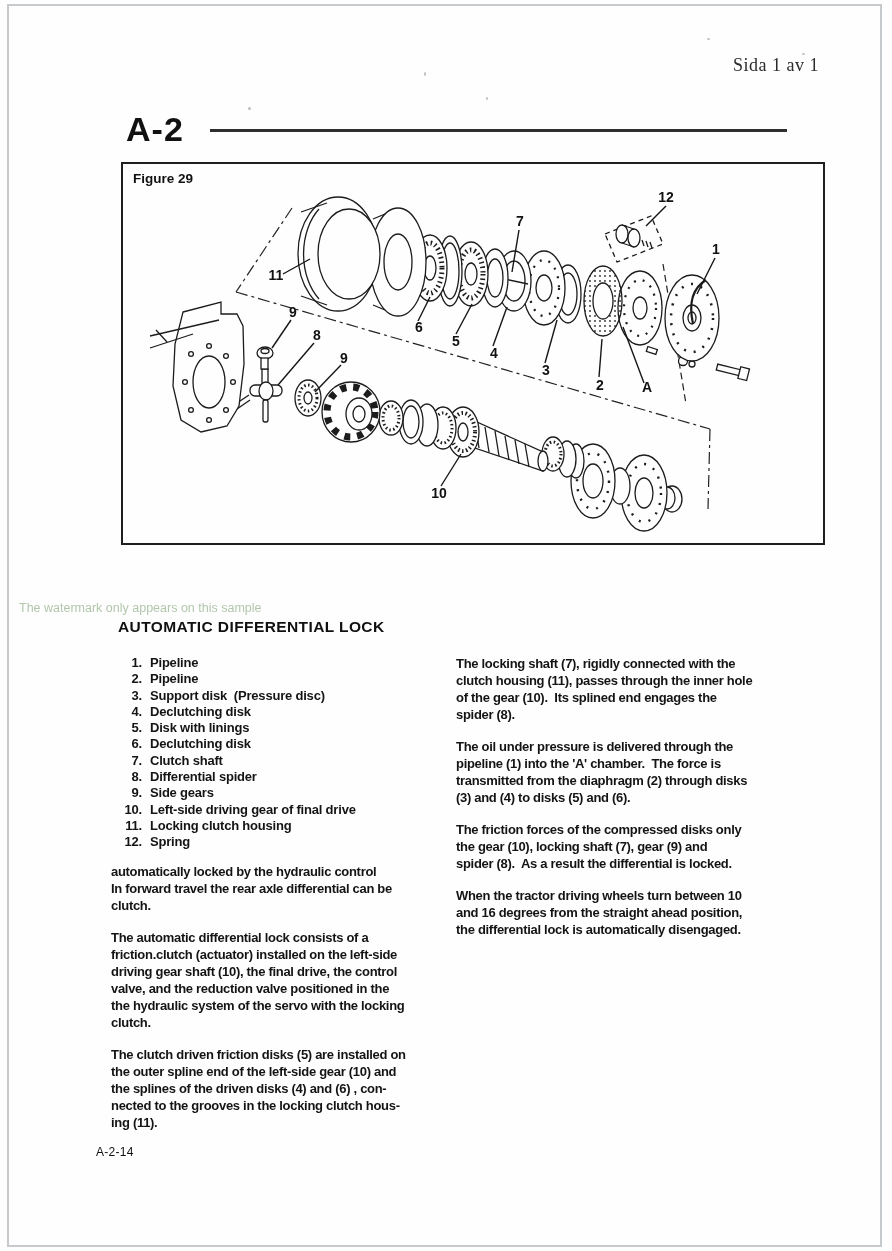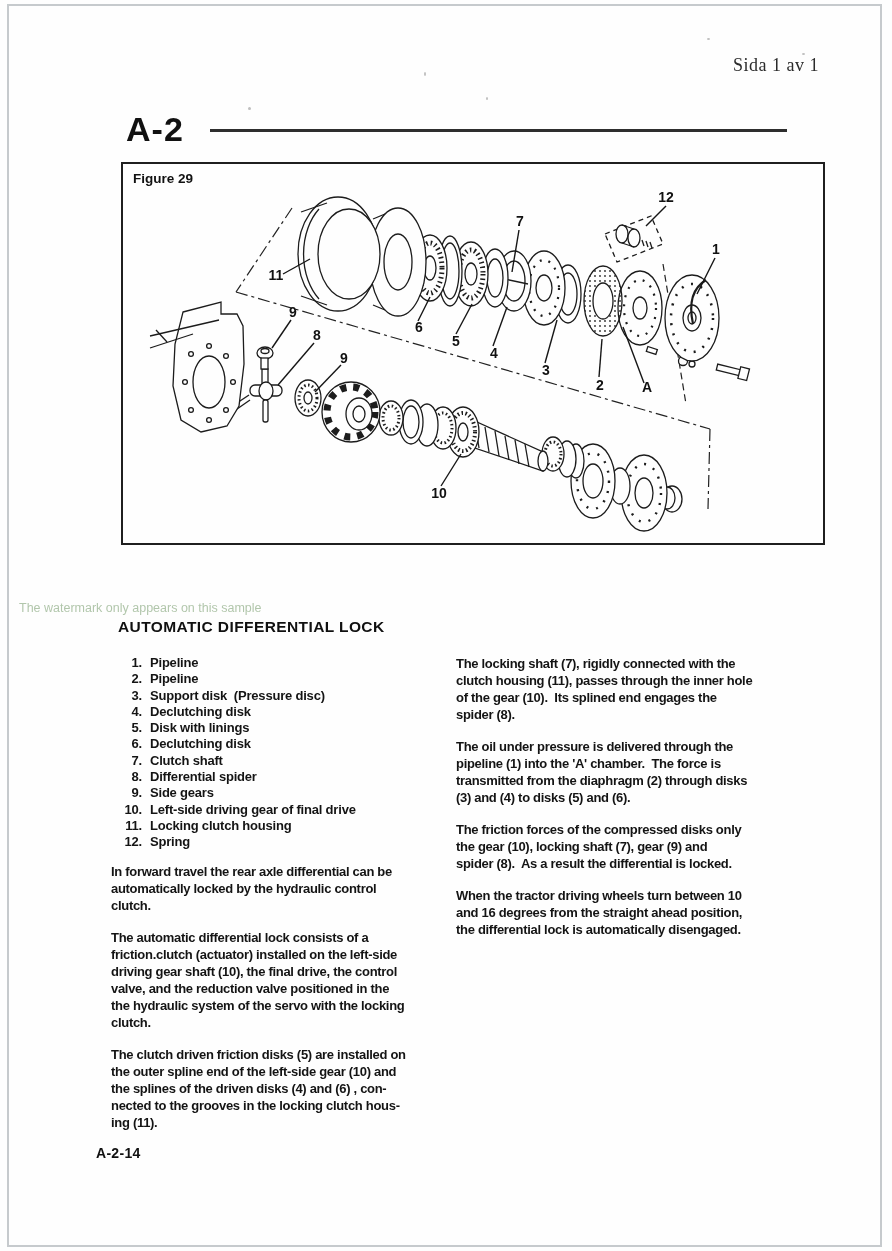--- a/index.html
+++ b/index.html
@@ -32,21 +32,21 @@
   .parts-list .row { display:flex; height:16.3px; line-height:16.3px; font-size:13px; font-weight:bold; color:#141414; letter-spacing:-.2px; }
   .parts-list .num { width:24px; text-align:right; }
   .parts-list .lbl { margin-left:8px; white-space:pre; }
 
   .col { position:absolute; font-size:13px; font-weight:bold; color:#141414; letter-spacing:-.3px; }
   .col .para { margin-bottom:15px; }
   .col .para div { line-height:17px; white-space:pre; }
   .col-left  { left:111px; top:819px; width:340px; }
   .col-right { left:456px; top:611px; width:340px; }
 
-  .footer-code { position:absolute; left:96px; top:1101px; font-size:14px; font-weight:bold; color:#111; letter-spacing:.3px;text-align:center; }
+  .footer-code { position:absolute; left:96px; top:1101px; font-size:12px; font-weight:normal; color:#111; letter-spacing:.3px;text-align:center; }
 
   text.callout { font-family:"Liberation Sans", sans-serif; font-size:14px; font-weight:bold; fill:#111; }
 </style>
 </head>
 <body>
 
 <div class="page">
   <div class="sheet-border"></div>
 
   <div class="speck" style="left:248px;top:107px;width:3px;height:3px"></div>
@@ -365,22 +365,22 @@
           <span class="lbl">Locking clutch housing</span>
         </div>
         <div class="row">
           <span class="num">12.</span>
           <span class="lbl">Spring</span>
         </div>
       </div>
 
     <div class="col col-left">
         <div class="para">
+          <div>automatically locked by the hydraulic control</div>
           <div>In forward travel the rear axle differential can be</div>
-          <div>automatically locked by the hydraulic control</div>
           <div>clutch.</div>
         </div>
         <div class="para">
           <div>The automatic differential lock consists of a</div>
           <div>friction.clutch (actuator) installed on the left-side</div>
           <div>driving gear shaft (10), the final drive, the control</div>
           <div>valve, and the reduction valve positioned in the</div>
           <div>the hydraulic system of the servo with the locking</div>
           <div>clutch.</div>
         </div>

